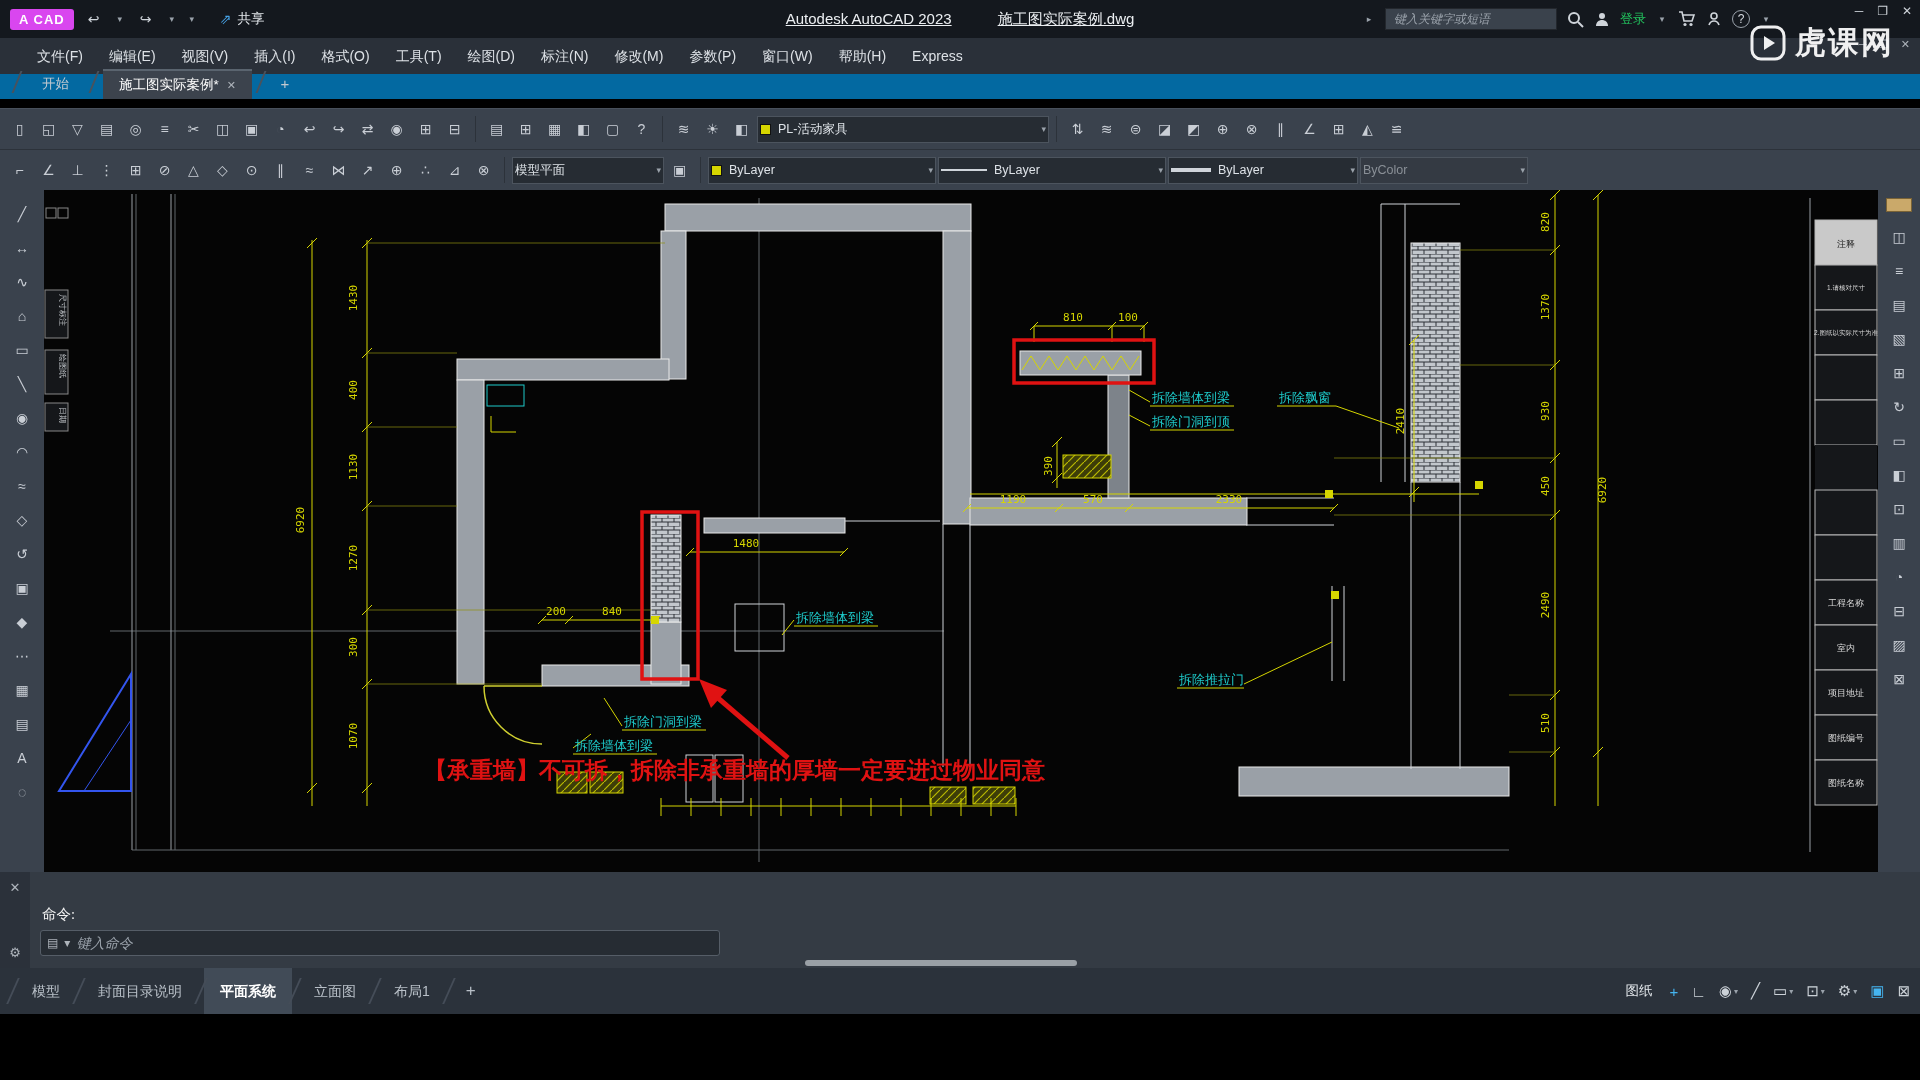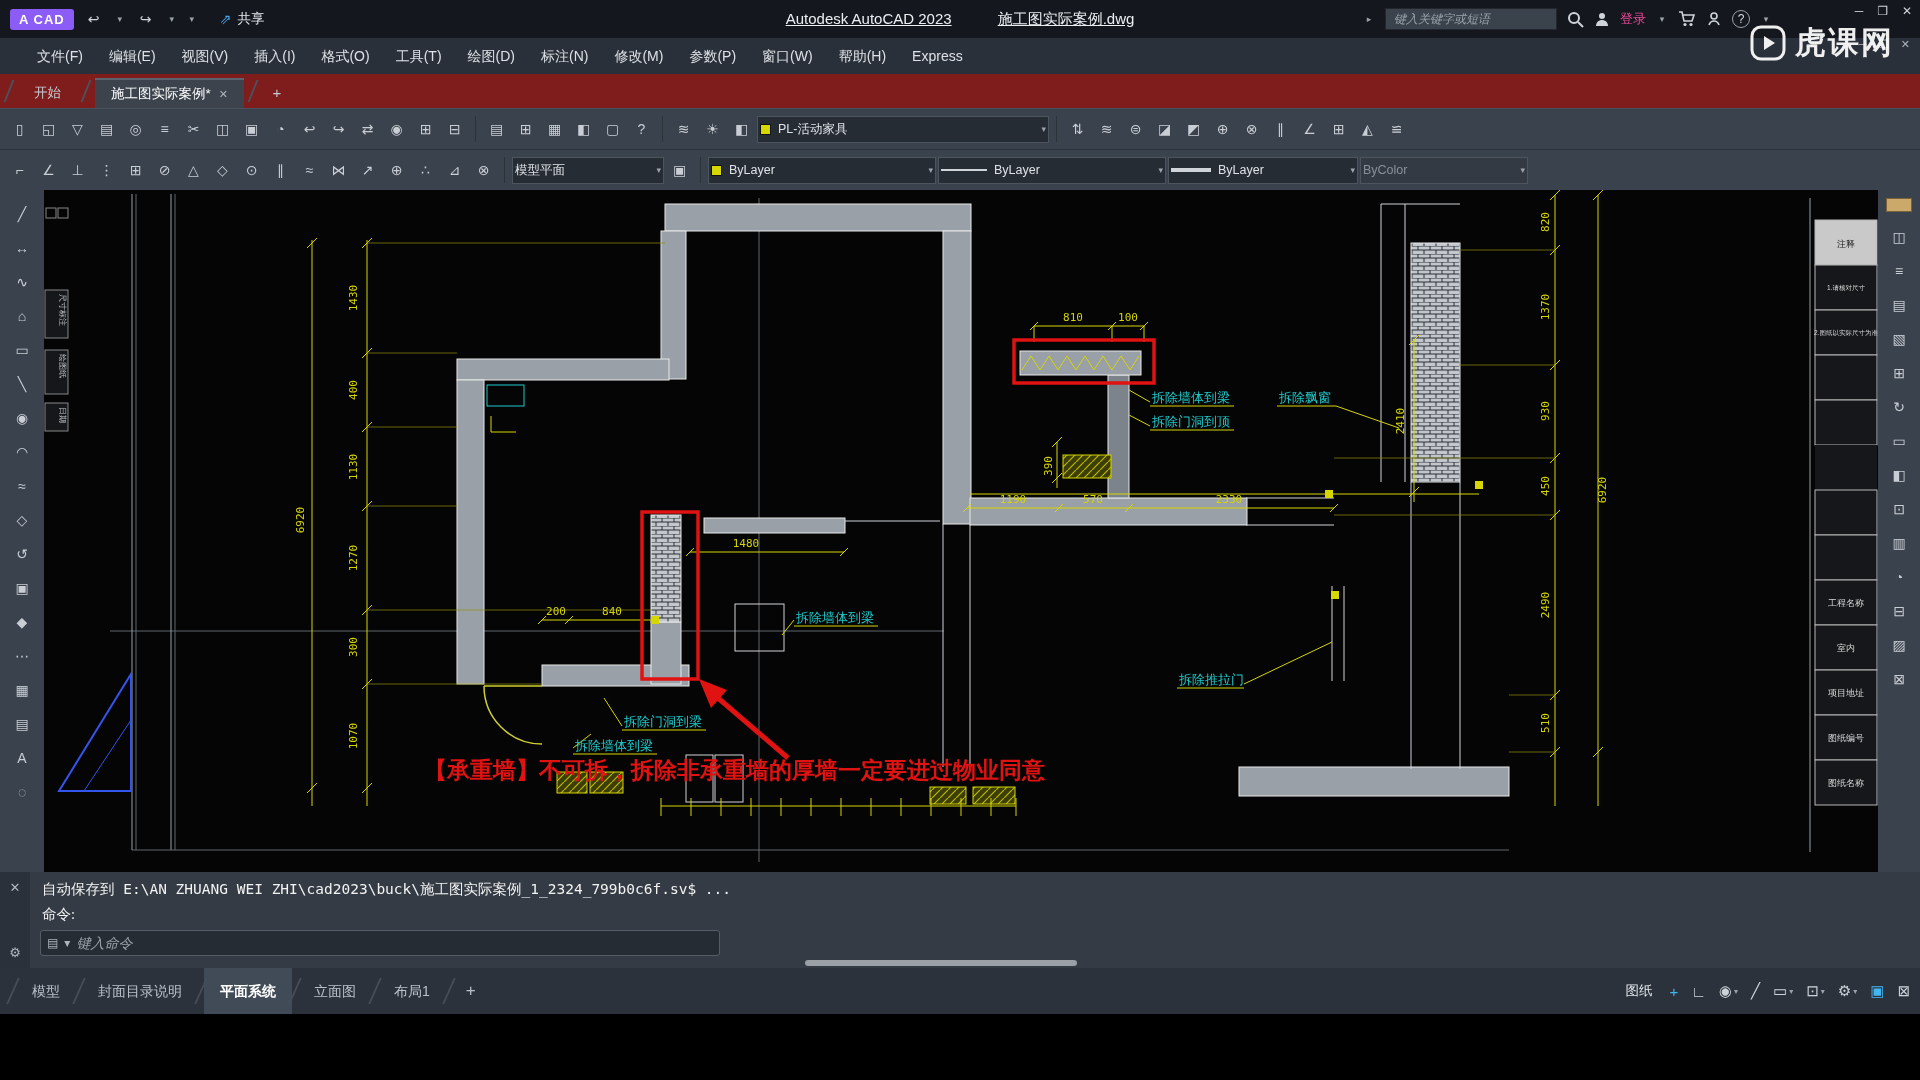--- a/index.html
+++ b/index.html
@@ -3,52 +3,52 @@
 <meta charset="utf-8">
 <style>
   * { margin:0; padding:0; box-sizing:border-box; }
   html,body { width:1920px; height:1080px; overflow:hidden; background:#000; }
   body { font-family:"Liberation Sans", sans-serif; }
   #app { position:relative; width:1920px; height:1080px; background:#000; }
 
   
   .titlebar { position:absolute; left:0; top:0; width:1920px; height:38px;
     background:#14181e; display:flex; align-items:center; padding:0 10px; gap:8px; color:#d6dae0; }
-  .logo { background:#8b5cf6; color:#fff; font-weight:bold; font-size:13px;
+  .logo { background:#d946ef; color:#fff; font-weight:bold; font-size:13px;
     padding:3px 9px; border-radius:3px; letter-spacing:1px; }
   .tb-btn { width:24px; height:24px; display:flex; align-items:center; justify-content:center;
     font-size:14px; color:#cfd4da; }
   .tb-caret { width:12px; font-size:9px; color:#9aa2ab; display:flex; justify-content:center; }
   .share { display:flex; align-items:center; gap:6px; margin-left:14px; font-size:13.5px; color:#e2e6ea; }
   .share .gl { color:#46a3e8; font-size:14px; }
   .title-center { position:absolute; left:50%; transform:translateX(-50%); display:flex; gap:46px;
     font-size:15px; color:#eceff2; white-space:nowrap;text-decoration:underline; }
   .title-right { position:absolute; right:148px; display:flex; align-items:center; gap:10px; }
   .search-box { width:172px; height:22px; background:#3a424c; border:1px solid #23272d;
     color:#5eead4; font-size:12px; padding:0 8px; font-style:italic; }
   .search-box::placeholder { color:#9aa2ab; font-style:italic; }
-  .login { font-size:13px; color:#ec4899;text-align:center; }
+  .login { font-size:13px; color:#22c55e;text-align:center; }
   .win-controls { position:absolute; right:8px; top:4px; display:flex; gap:14px; color:#cfd4da; font-size:12px; }
   .helpq { width:18px; height:18px; border:1px solid #9aa2ab; border-radius:50%; font-size:12px;
     display:flex; align-items:center; justify-content:center; color:#d6dae0; }
   svg.mini { display:block; }
 
   
   .watermark { position:absolute; top:22px; right:26px; z-index:60; display:flex; align-items:center;
     gap:9px; color:#ffffff; opacity:.93; font-size:31px; font-weight:bold; letter-spacing:2px; }
 
   
   .menubar { position:absolute; left:0; top:38px; width:1920px; height:36px; background:#2a3039;
     display:flex; align-items:flex-start; padding-left:24px; color:#dde1e6; font-size:14px; }
   .menu-item { padding:0 13px; line-height:36px; }
   .mdi-controls { position:absolute; right:10px; display:flex; gap:12px; font-size:11px; color:#aeb4bb; }
 
   
-  .filetabs { position:absolute; left:0; top:74px; width:1920px; height:34px; background:#7f1d1d;
-    display:flex; align-items:flex-end; }
+  .filetabs { position:absolute; left:0; top:74px; width:1920px; height:25px; background:#0369a1;
+    display:flex; align-items:flex-end; padding-left:8px; }
   .slash { width:2px; height:22px; background:#4a525c; transform:skewX(-22deg); margin:0 8px 6px 8px; }
   .ftab { height:30px; line-height:30px; padding:0 16px; font-size:13.5px; color:#c3c9d0; display:flex; align-items:center; gap:8px; }
   .ftab.active { background:#3c434d; color:#fff; border-top:2px solid #5a646f; }
   .ftab .x { font-size:11px; color:#aeb4bb; }
   .ftab-add { width:30px; text-align:center; color:#c3c9d0; font-size:15px; line-height:30px; }
 
   
   .tbrow { position:absolute; left:0; width:1920px; background:#3a424d; display:flex; align-items:center;
     padding:0 6px; gap:2px; border-top:1px solid #48505b; }
   .tb1 { top:108px; height:41px; }
@@ -568,21 +568,20 @@
         <text x="380" y="588" font-size="23" font-weight="bold" fill="#e01212">【承重墙】不可拆，拆除非承重墙的厚墙一定要进过物业同意</text>
       </g>
     </svg>
   </div>
 
   <div class="cmdarea">
     <div class="cmd-gutter">
       <span>✕</span>
       <span>⚙</span>
     </div>
-    <div class="cmd-line1">自动保存到 E:\AN ZHUANG WEI ZHI\cad2023\buck\施工图实际案例_1_2324_799b0c6f.sv$ ...</div>
     <div class="cmd-line2">命令:</div>
     <div class="cmd-inputrow">
       <span class="mini-ic">▤</span>
       <span class="mini-ic">▾</span>
       <input class="cmd-input" placeholder="键入命令" style="">
     </div>
     <div class="hscroll"></div>
   </div>
 
   <div class="sheetbar">

